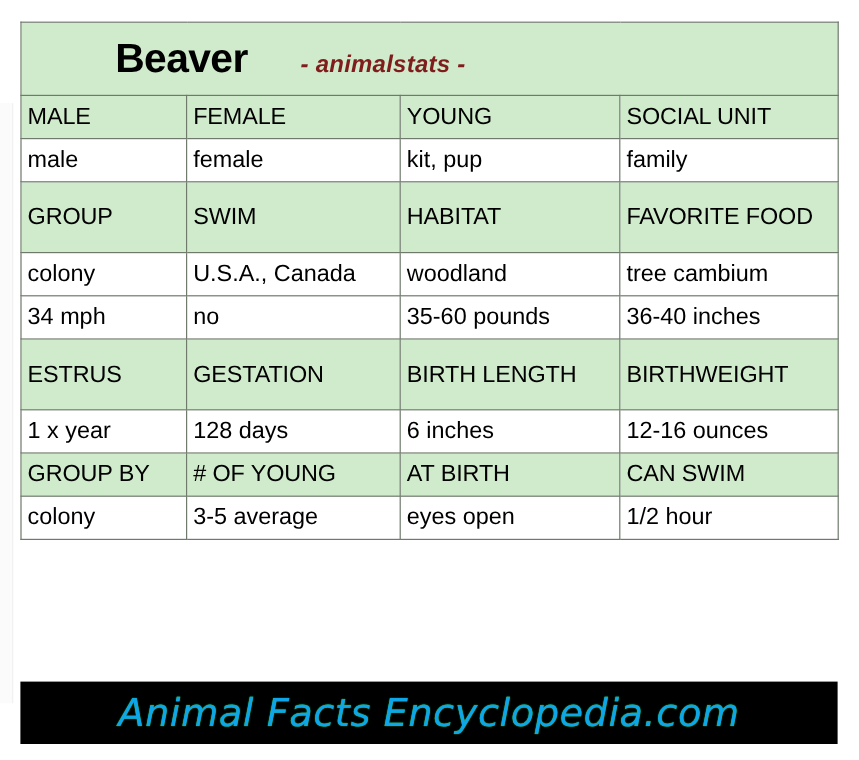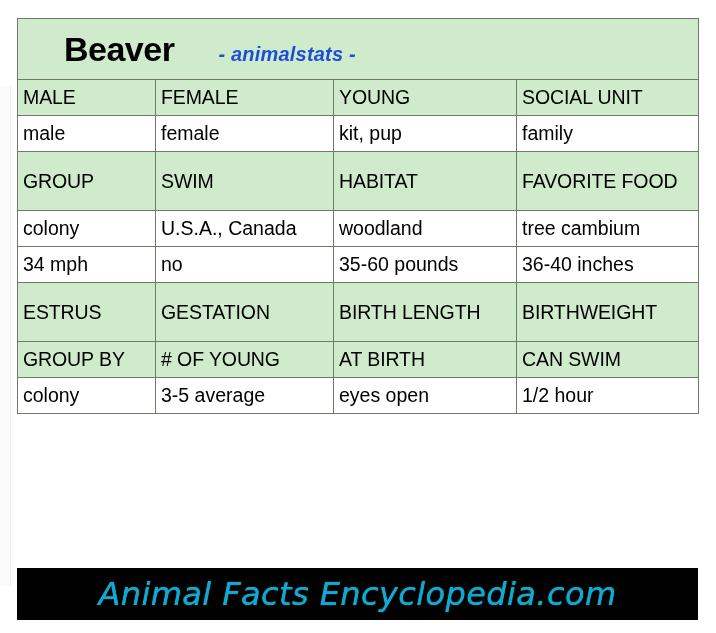--- a/index.html
+++ b/index.html
@@ -97,27 +97,28 @@
   .title-inner {
     display: flex;
     align-items: baseline;
     padding-left: 41px;
   }
   .title-main {
     font-size: 34px;
     font-weight: bold;
     letter-spacing: -0.5px;
     color: #000000;
+    margin-left: 32px;
   }
   .title-sub {
     margin-left: 44px;
     font-size: 20px;
     font-weight: bold;
     font-style: italic;
-    color: #1d4ed8;
+    color: #7f1d1d;
     letter-spacing: 0.2px;
   }
 
   
   .footer {
     position: absolute;
     left: 17px;
     top: 568px;
     width: 681px;
     height: 52px;
@@ -189,20 +190,26 @@
             <td>no</td>
             <td>35-60 pounds</td>
             <td>36-40 inches</td>
           </tr>
           <tr class="label-row r-tall">
             <td class="wrap-mid">ESTRUS</td>
             <td class="wrap-mid">GESTATION</td>
             <td class="wrap">BIRTH LENGTH</td>
             <td class="wrap-mid">BIRTHWEIGHT</td>
           </tr>
+          <tr class="value-row r-short">
+            <td>1 x year</td>
+            <td>128 days</td>
+            <td>6  inches</td>
+            <td>12-16 ounces</td>
+          </tr>
           <tr class="label-row r-short">
             <td>GROUP BY</td>
             <td># OF YOUNG</td>
             <td>AT BIRTH</td>
             <td>CAN SWIM</td>
           </tr>
           <tr class="value-row r-short">
             <td>colony</td>
             <td> 3-5 average</td>
             <td>eyes open</td>

